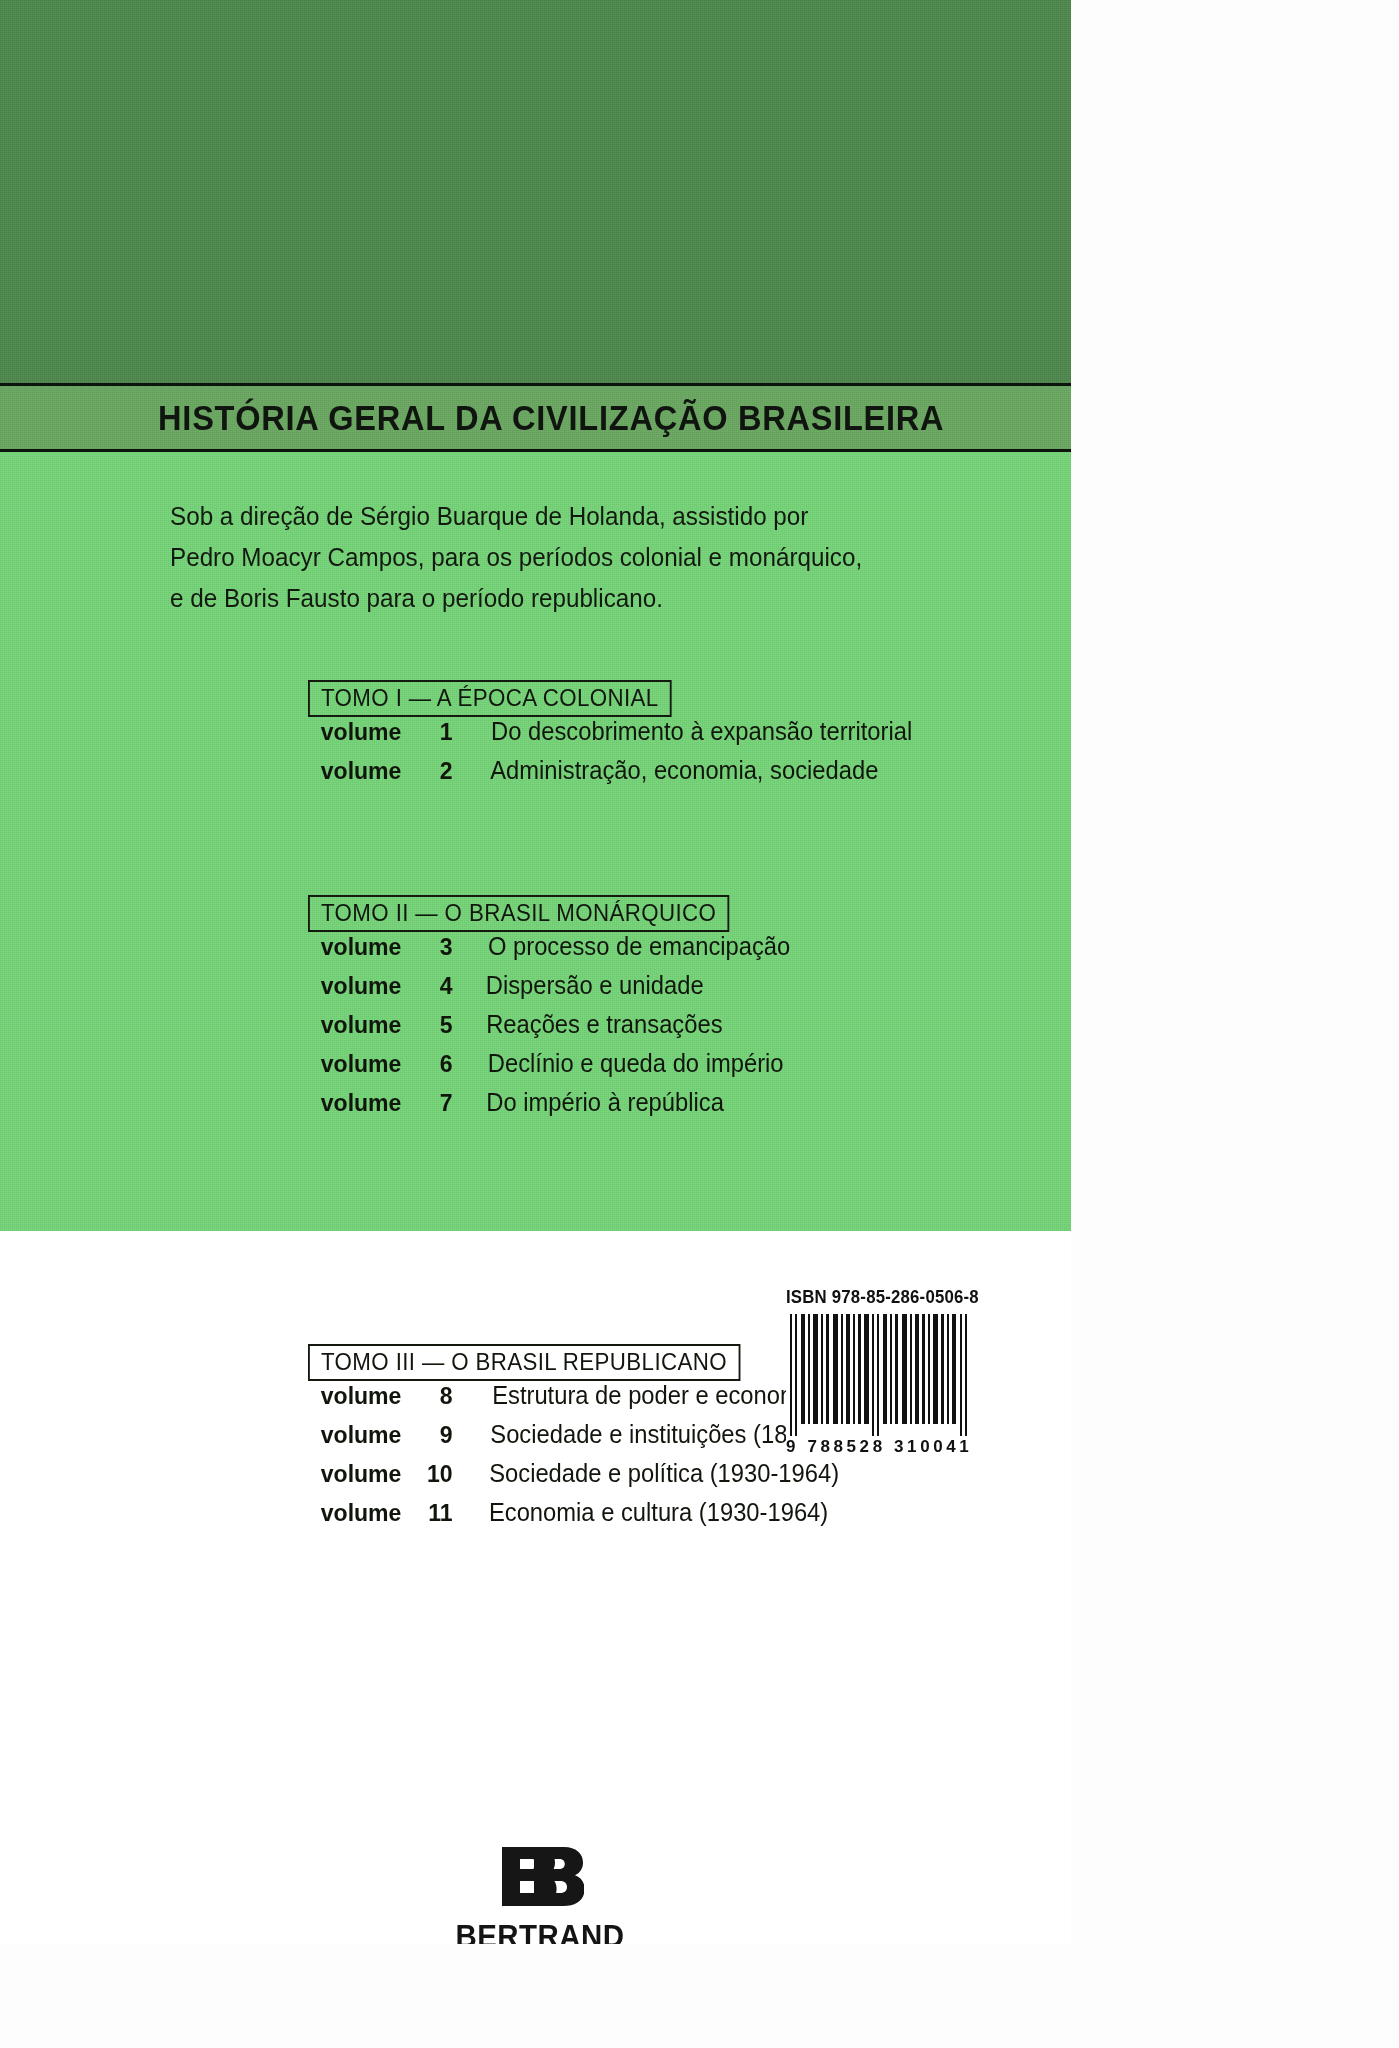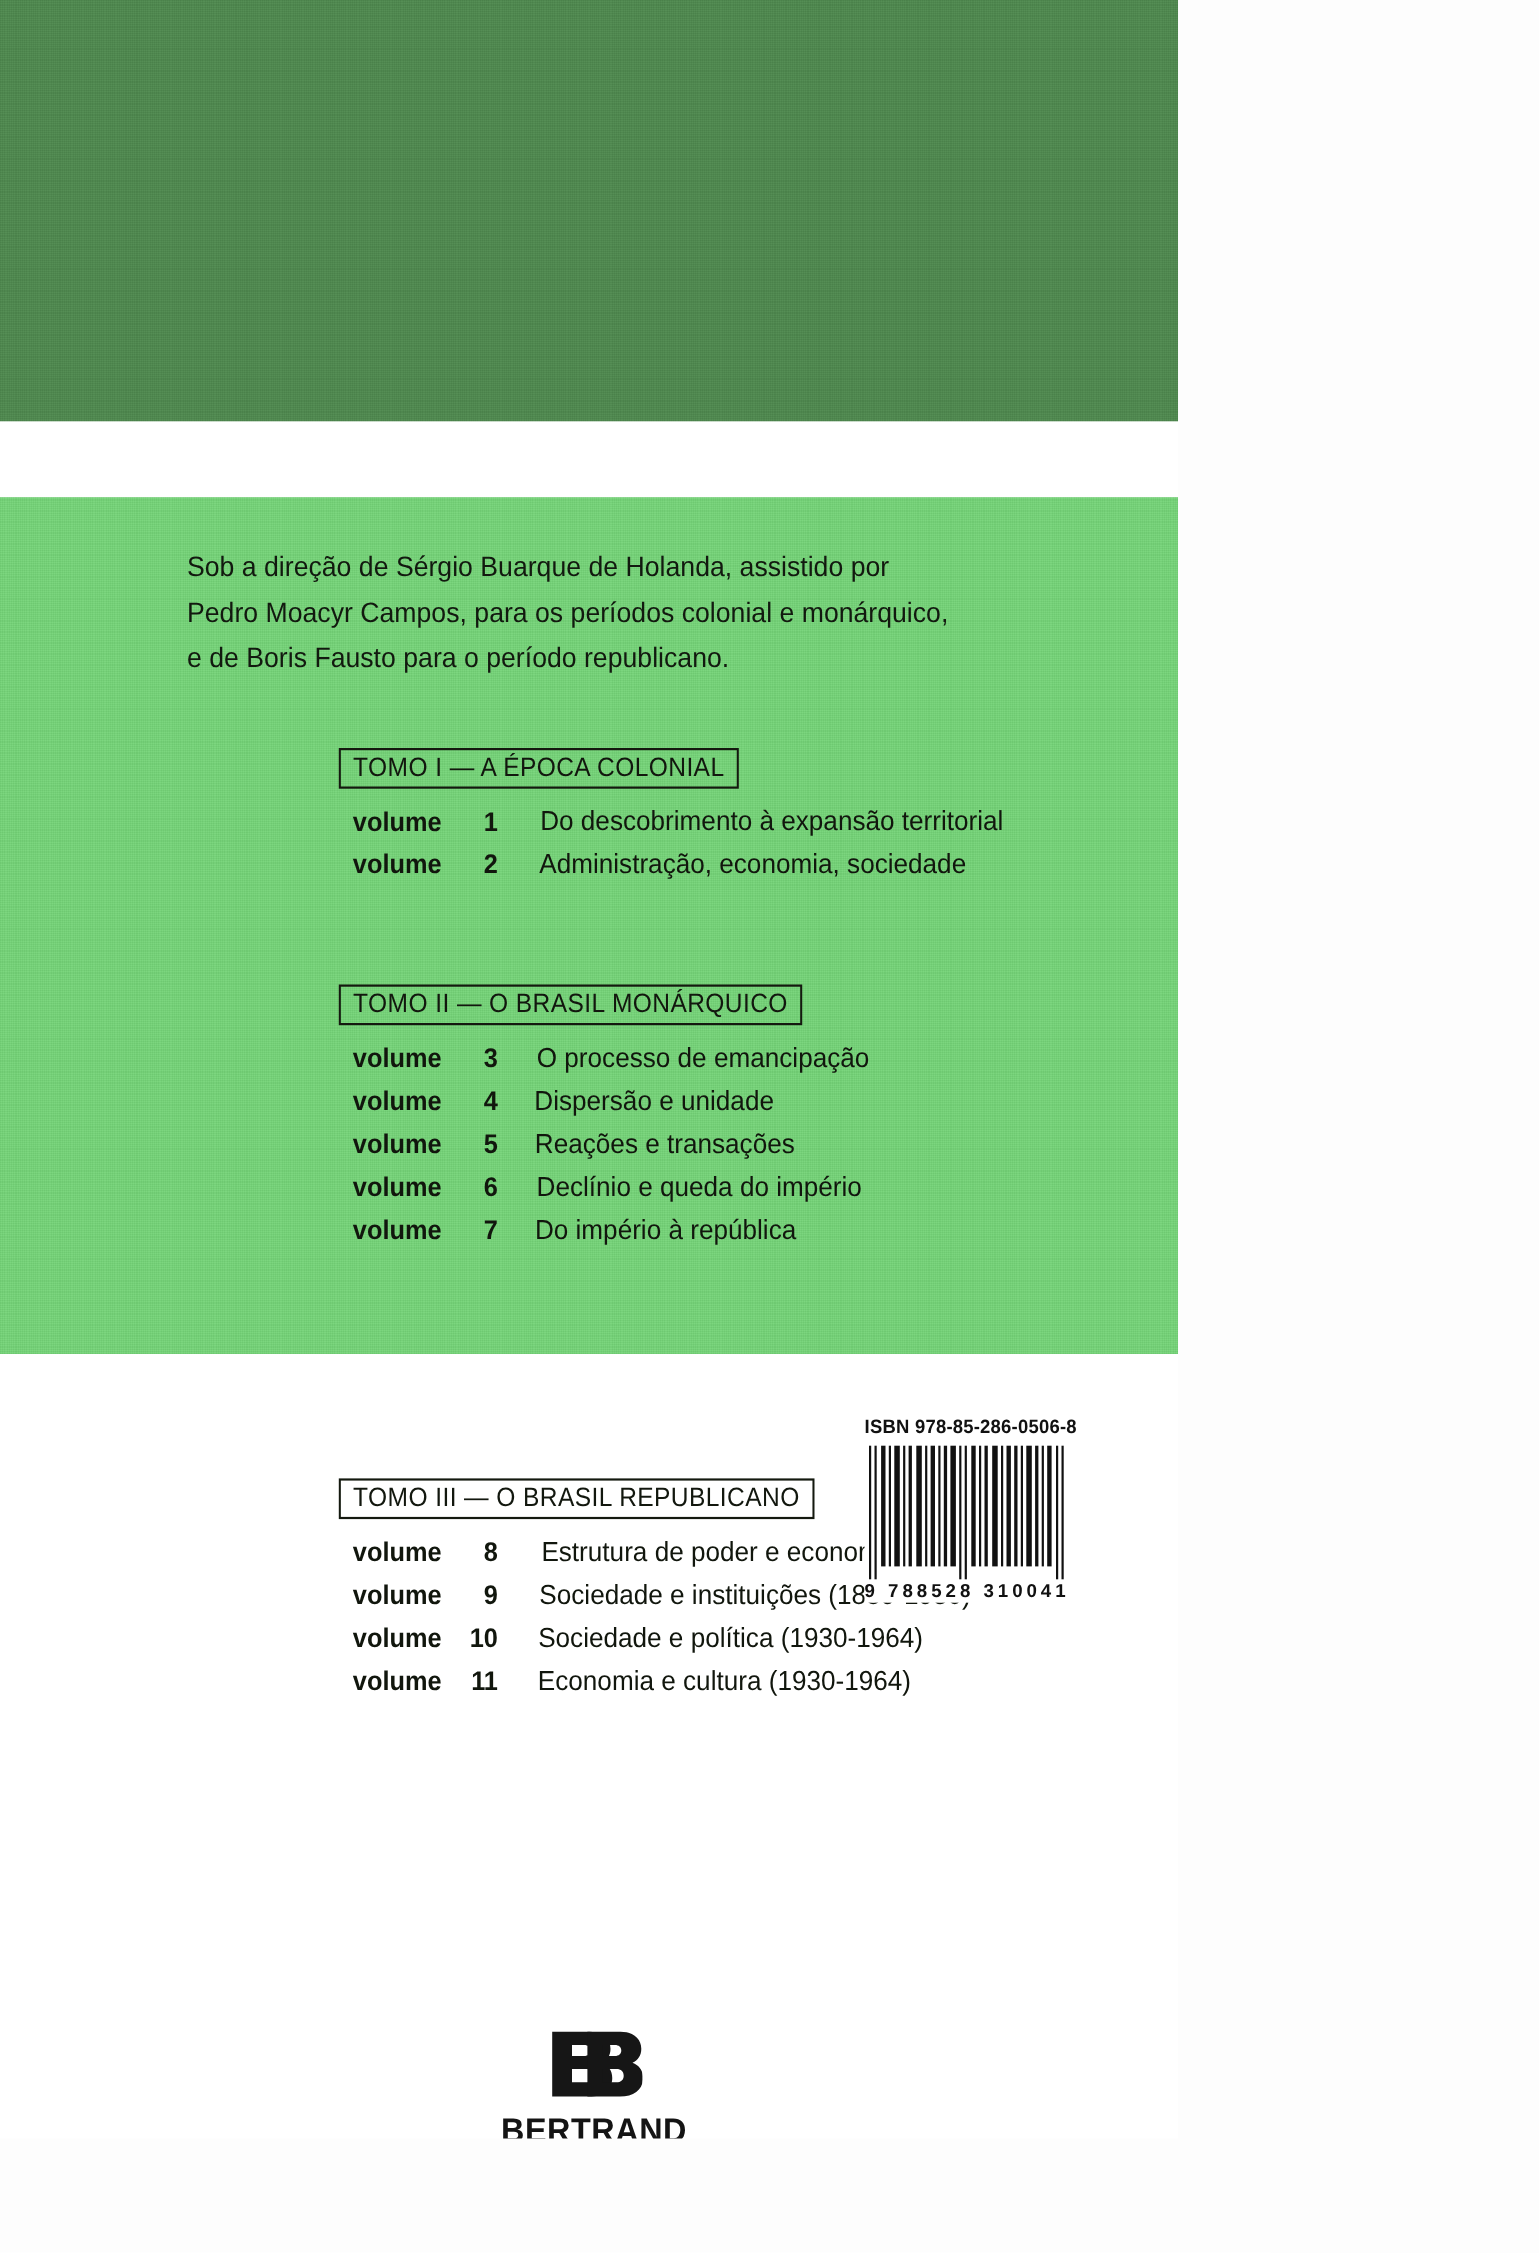--- a/index.html
+++ b/index.html
@@ -115,21 +115,21 @@
     font-family: "Liberation Sans Narrow", "Liberation Sans", sans-serif;
     font-size: 24px;
     letter-spacing: 0.4px;
     color: #12170e;
     line-height: 1;
     transform: scaleX(0.93);
     transform-origin: left center;
     white-space: nowrap;
   }
 
-  .vol-list { margin-top: 16px; }
+  .vol-list { }
 
   .vol-row {
     display: flex;
     align-items: baseline;
     margin-left: 318px;
     height: 39px;
     white-space: nowrap;
   }
   .vol-word {
     font-family: "Liberation Sans Narrow", "Liberation Sans", sans-serif;
@@ -213,20 +213,23 @@
 </style>
 </head>
 <body>
 
 <div id="page-bg"></div>
 
 <div id="cover">
 
   <div class="top-panel"></div>
 
+  <div class="title-band">
+    <h1>HISTÓRIA GERAL DA CIVILIZAÇÃO BRASILEIRA</h1>
+  </div>
 
   <div class="body-green"></div>
   <div class="body-white"></div>
 
   <p class="intro">Sob a direção de Sérgio Buarque de Holanda, assistido por Pedro Moacyr Campos, para os períodos colonial e monárquico, e de Boris Fausto para o período republicano.</p>
 
   <div class="tomo-section" style="top:680px;">
     <div class="tomo-head">TOMO I — A ÉPOCA COLONIAL</div>
     <div class="vol-list">
       <div class="vol-row">

